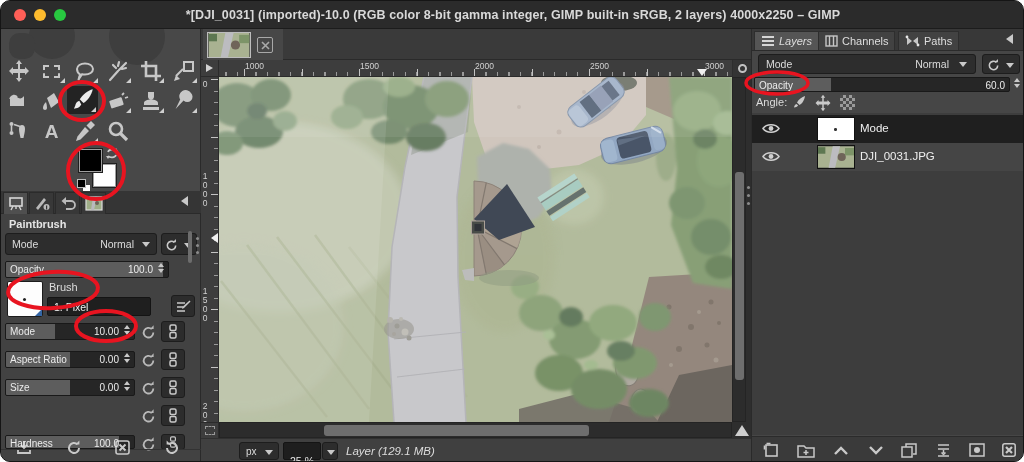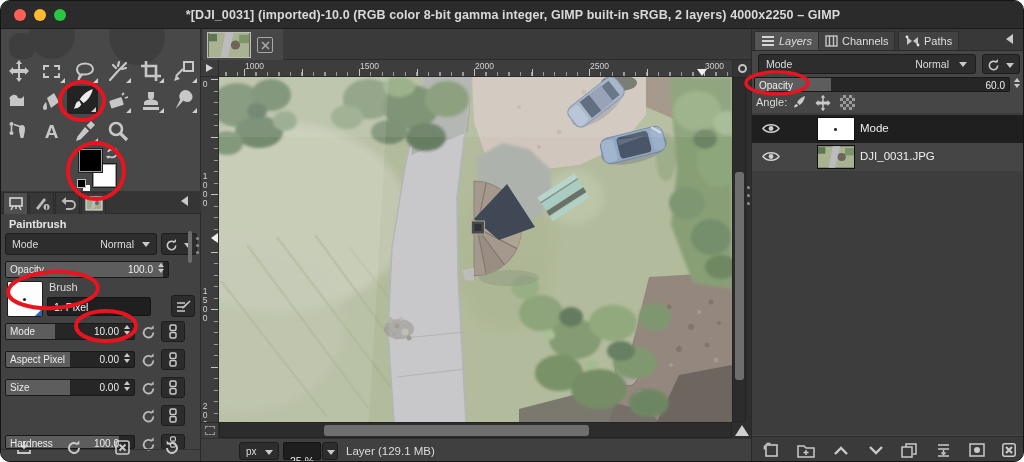--- a/index.html
+++ b/index.html
@@ -286,21 +286,21 @@
       </svg>
     <div class="abs sqbtn" style="left:160px;top:130px;width:24px;height:21px;">
       <svg width="12" height="15" viewBox="0 0 12 15">
           <rect x="3" y="1" width="6" height="5.5" rx="1.5" fill="none" stroke="#c9c9c9" stroke-width="1.5"></rect>
           <rect x="3" y="8.5" width="6" height="5.5" rx="1.5" fill="none" stroke="#c9c9c9" stroke-width="1.5"></rect>
         </svg>
     </div>
 
     <div class="abs gslider" style="left:4px;top:160px;width:130px;height:17px;">
       <div class="fill" style="width:50%;"></div>
-      <span class="lab">Aspect Pixel</span>
+      <span class="lab">Aspect Ratio</span>
       <span class="val">0.00</span>
       <span class="spin">
           <i class="up"></i>
           <i class="dn"></i>
         </span>
     </div>
     <svg class="abs" style="left:140px;top:161px;" width="15" height="15" viewBox="0 0 14 14">
         <path d="M11.5 8a4.5 4.5 0 11-1.4-3.2" fill="none" stroke="#b9b9b9" stroke-width="1.7"></path>
         <path d="M11.8 1.2v3.4H8.4z" fill="#b9b9b9"></path>
       </svg>
@@ -627,21 +627,21 @@
 
     <div class="abs" id="statusbar">
       <div class="abs dropbtn" style="left:38px;top:3px;width:40px;height:18px;">
         <span class="abs" style="left:6px;top:3px;font-size:10px;">px</span>
         <span class="chev abs" style="right:5px;top:7px;"></span>
       </div>
       <div class="abs" style="left:82px;top:3px;width:38px;height:18px;background:#1e1e1e;border:1px solid #141414;border-radius:2px;text-align:center;padding-top:12px;font-size:10.5px;color:#e8e8e8;">25 %</div>
       <div class="abs dropbtn" style="left:121px;top:3px;width:16px;height:18px;">
         <span class="chev abs" style="left:4px;top:7px;"></span>
       </div>
-      <span class="abs" style="left:145px;top:6px;font-size:11.5px;color:#dcdcdc;">Layer (129.1 MB)</span>
+      <span class="abs" style="left:145px;top:6px;font-size:11.5px;color:#dcdcdc;font-style:italic;">Layer (129.1 MB)</span>
     </div>
   </div>
 
   <div class="abs" style="left:745px;top:185px;width:5px;height:30px;display:flex;flex-direction:column;gap:5px;align-items:center;z-index:5;">
     <i style="width:3px;height:3px;background:#8a8a8a;border-radius:50%;"></i>
       <i style="width:3px;height:3px;background:#8a8a8a;border-radius:50%;"></i>
       <i style="width:3px;height:3px;background:#8a8a8a;border-radius:50%;"></i>
   </div>
 
   <div class="abs" id="rightpanel">

